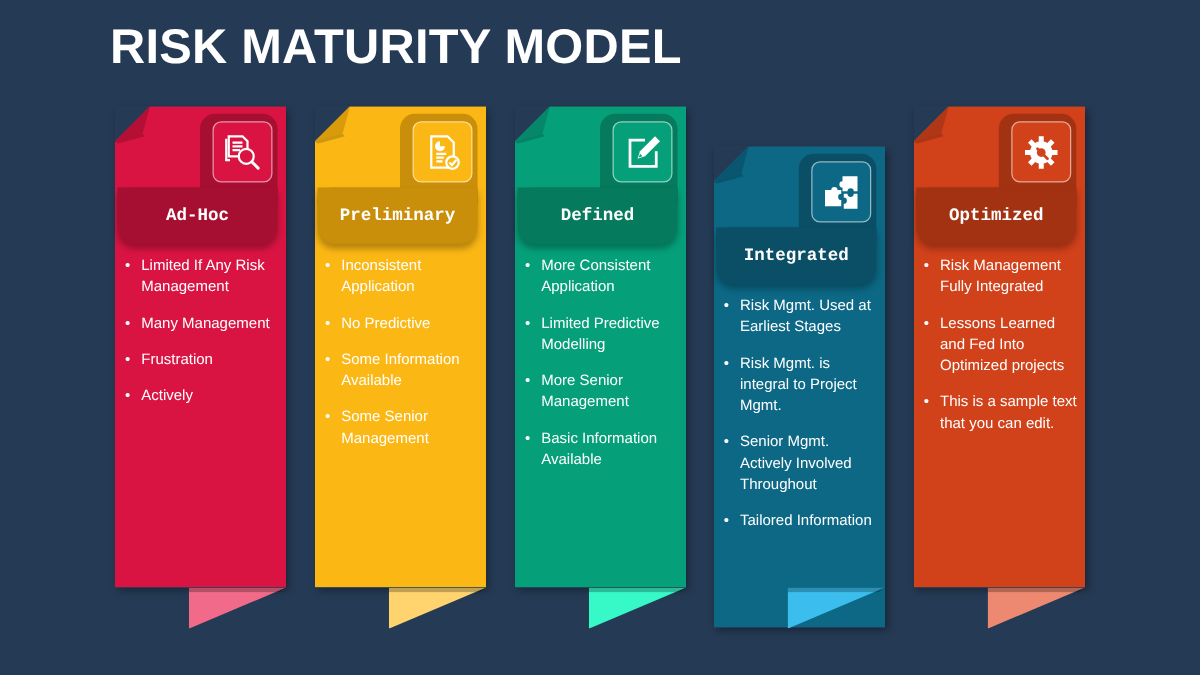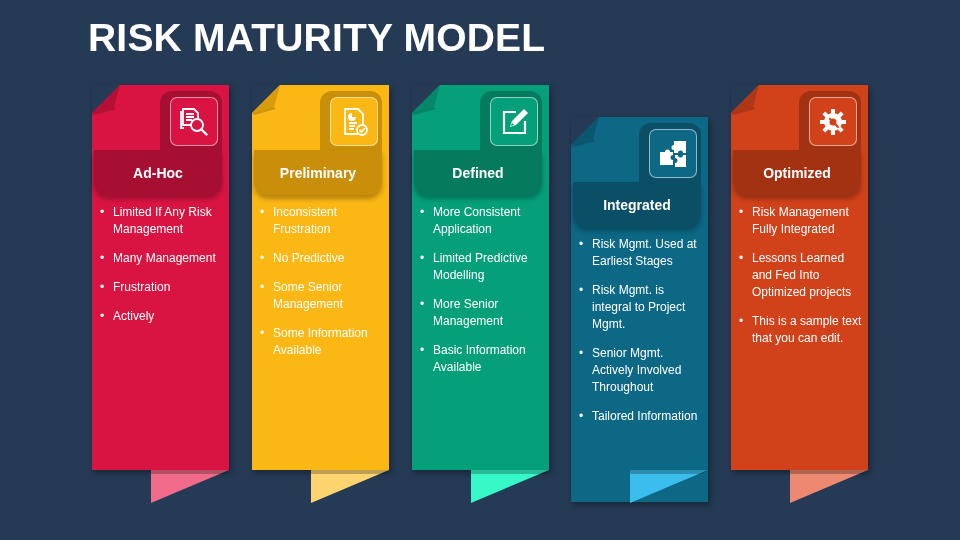--- a/index.html
+++ b/index.html
@@ -66,20 +66,21 @@
     position: absolute;
     left: 2px; top: 65px;
     width: 128px; height: 45px;
     background: var(--dark);
     border-radius: 0 0 14px 14px;
     box-shadow: 0 4px 5px rgba(0,0,0,0.28);
     display: flex; align-items: center; justify-content: center;
     color: #ffffff;
     font-weight: bold;
     font-size: 14px;
+    font-family: Liberation Mono, monospace;
   }
   .card .header-top {
     position: absolute;
     left: 2px; top: 65px;
     width: 128px; height: 14px;
     background: var(--dark);
     border-radius: 12px 0 0 0;
   }
   .card ul {
     position: absolute;
@@ -160,24 +161,24 @@
   <div class="icon-box">
     <svg viewBox="0 0 32 32" fill="none" stroke="#fff" stroke-width="1.8">
       <path d="M7 3 h13 l5 5 v20 h-18 z"></path>
       <path d="M14 7 a4 4 0 1 0 4 4 h-4 z" fill="#fff" stroke="none"></path>
       <path d="M11 17 h8 M11 20 h6 M11 23 h5"></path>
       <circle cx="24" cy="24" r="5" fill="#fbb714"></circle>
       <path d="M21.5 24 l2 2 l3.5 -4" stroke-width="1.8"></path>
     </svg>
   </div>
   <ul>
-    <li>Inconsistent Frustration</li>
+    <li>Inconsistent Application</li>
     <li>No Predictive</li>
+    <li>Some Information Available</li>
     <li>Some Senior Management</li>
-    <li>Some Information Available</li>
   </ul>
 </div>
 <div class="tail" style="left:311px; --tail:#ffd46e;"></div>
 <div class="tail-shadow" style="left:311px;"></div>
 
 <div class="card" style="left:412px; --main:#05a07a; --dark:#067a5c; --fold:#07876a;">
   <div class="body"></div>
   <div class="fold"></div>
   <div class="fold-shadow"></div>
   <div class="icon-tab"></div>

